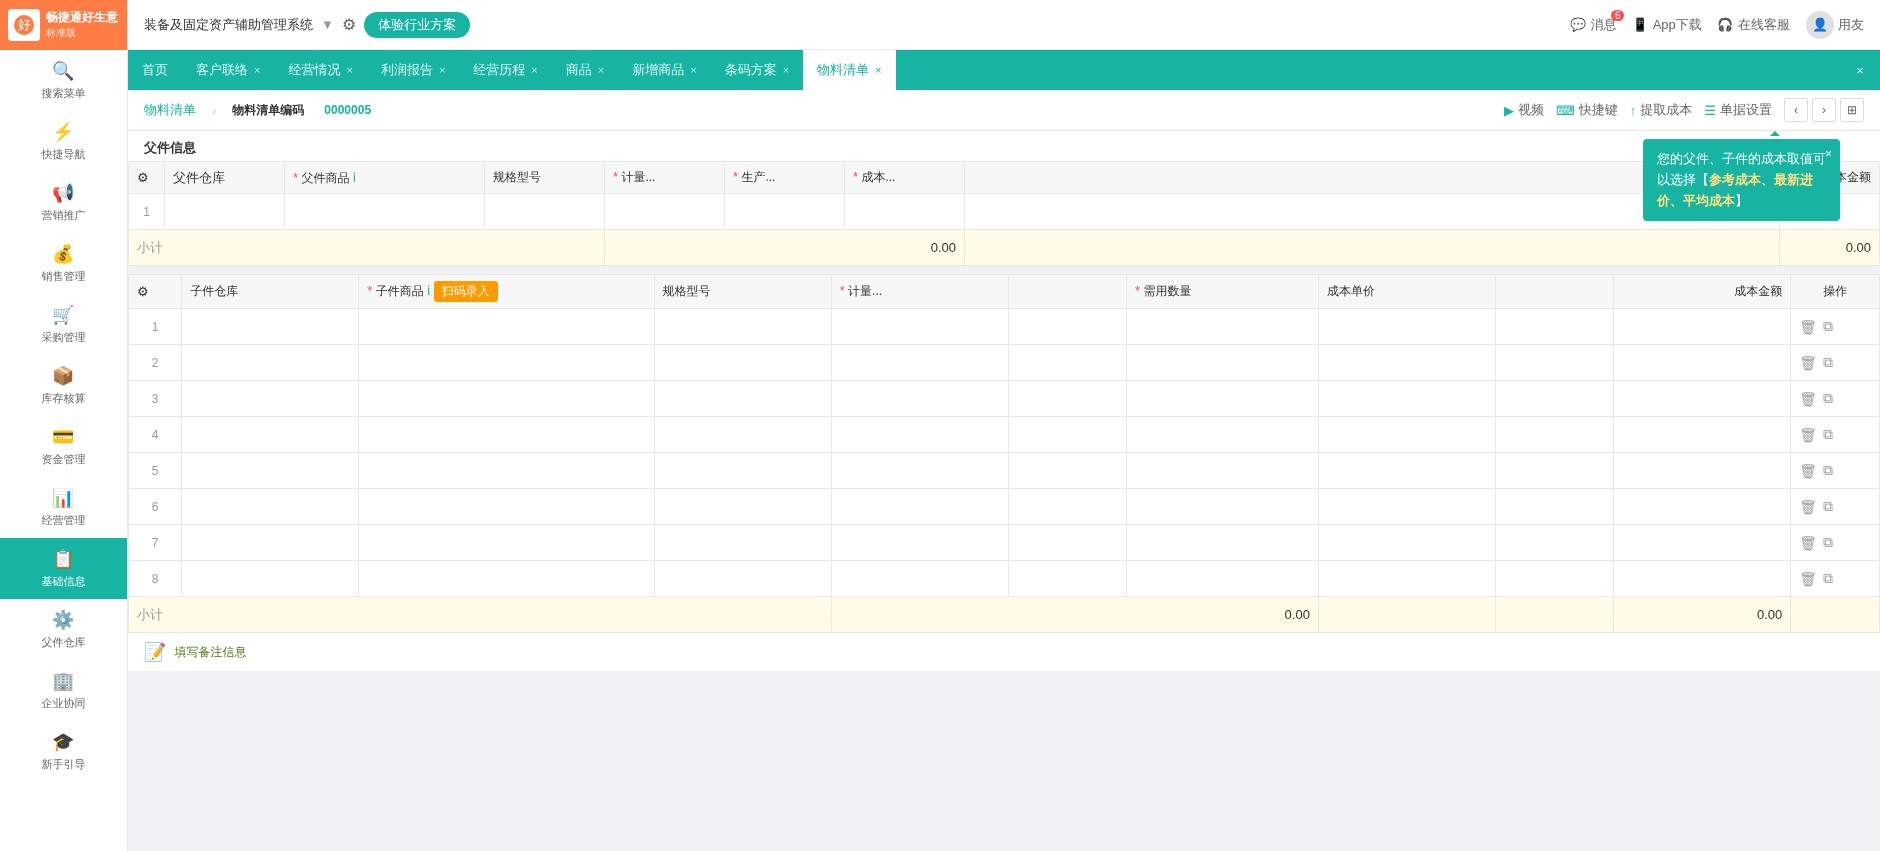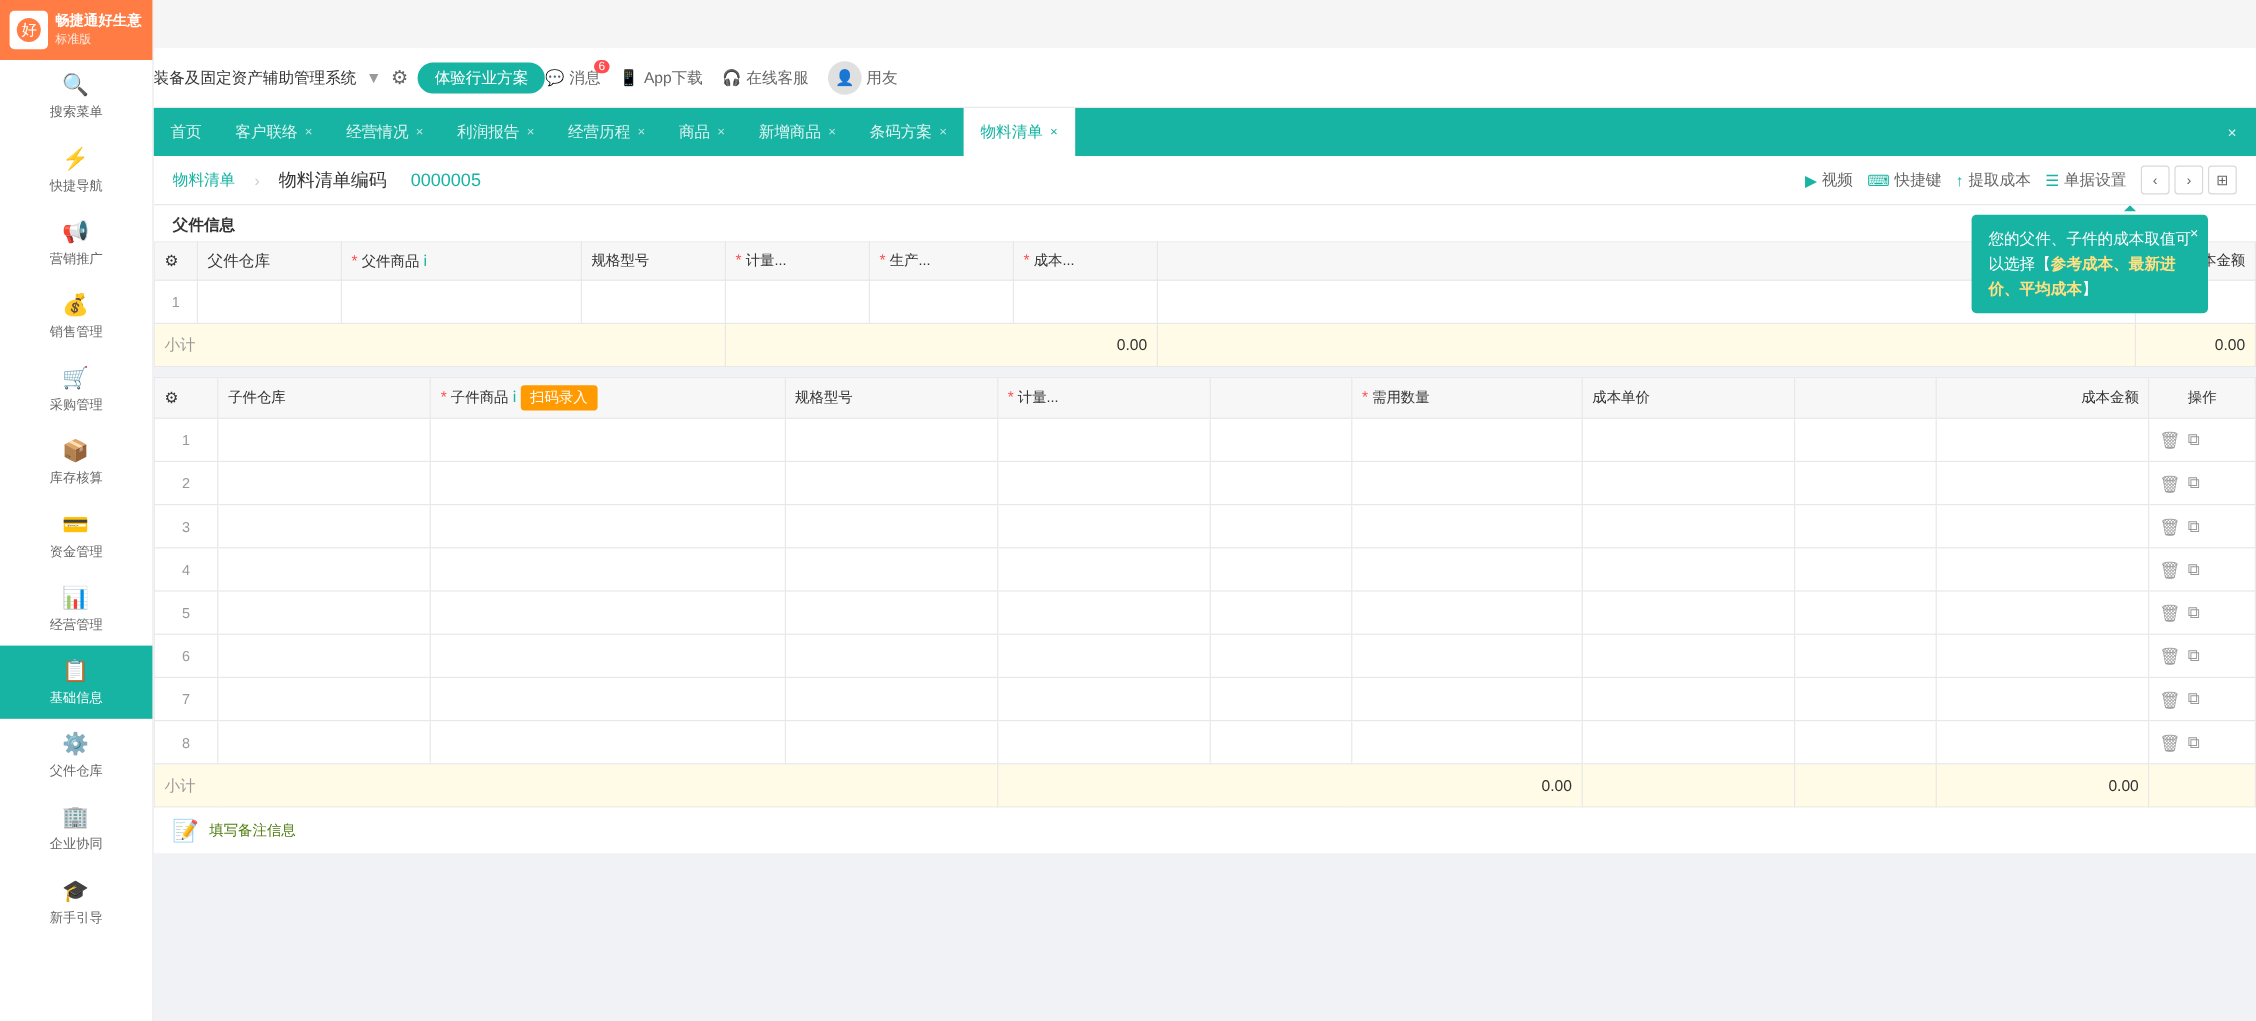--- a/index.html
+++ b/index.html
@@ -14,21 +14,21 @@
     .logo-sub { font-size: 10px; color: rgba(255,255,255,0.8); }
     .sidebar-item { display: flex; flex-direction: column; align-items: center; padding: 10px 0; cursor: pointer; color: #666; border-bottom: none; gap: 4px; }
     .sidebar-item.active { color: #fff; background: #17b3a3; }
     .sidebar-item .icon { font-size: 18px; }
     .sidebar-item .label { font-size: 11px; }
 
     
     .main { flex: 1; display: flex; flex-direction: column; overflow: hidden; }
 
     
-    .topbar { height: 50px; background: #fff; display: flex; align-items: center; justify-content: flex-start; padding: 0 0; border-bottom: 1px solid #e8e8e8; margin-top: 40px; }
+    .topbar { height: 50px; background: #fff; display: flex; align-items: center; justify-content: space-between; padding: 0 16px; border-bottom: 1px solid #e8e8e8; }
     .topbar-left { display: flex; align-items: center; gap: 8px; font-size: 13px; color: #333; }
     .topbar-chevron { color: #999; }
     .topbar-gear { color: #666; font-size: 16px; cursor: pointer; }
     .topbar-btn { background: #17b3a3; color: #fff; border: none; border-radius: 16px; padding: 4px 14px; cursor: pointer; font-size: 13px; }
     .topbar-right { display: flex; align-items: center; gap: 16px; color: #666; font-size: 13px; }
     .topbar-right-item { display: flex; align-items: center; gap: 4px; cursor: pointer; position: relative; }
     .badge { background: #ff4d4f; color: #fff; border-radius: 8px; font-size: 10px; padding: 0 4px; position: absolute; top: -6px; right: -8px; }
     .user-avatar { width: 28px; height: 28px; background: #e0e0e0; border-radius: 50%; display: flex; align-items: center; justify-content: center; }
 
     
@@ -36,21 +36,21 @@
     .navtab { height: 40px; display: flex; align-items: center; padding: 0 14px; color: rgba(255,255,255,0.85); cursor: pointer; white-space: nowrap; font-size: 13px; gap: 4px; }
     .navtab.active { background: #fff; color: #17b3a3; font-weight: 500; }
     .navtab .close-x { font-size: 11px; color: rgba(255,255,255,0.7); margin-left: 2px; }
     .navtab.active .close-x { color: #17b3a3; }
     .navtab-close-btn { margin-left: auto; width: 40px; height: 40px; display: flex; align-items: center; justify-content: center; color: rgba(255,255,255,0.85); cursor: pointer; }
 
     
     .page-header { background: #fff; padding: 8px 16px; display: flex; align-items: center; gap: 16px; border-bottom: 1px solid #e8e8e8; }
     .breadcrumb-item { color: #17b3a3; cursor: pointer; font-size: 13px; }
     .breadcrumb-divider { color: #ccc; }
-    .breadcrumb-current { color: #333; font-size: 15px; font-weight: 400; }
+    .breadcrumb-current { color: #333; font-size: 12px; font-weight: 700; }
     .page-header-right { margin-left: auto; display: flex; align-items: center; gap: 12px; font-size: 12px; color: #666; }
     .page-header-right-item { display: flex; align-items: center; gap: 4px; cursor: pointer; }
     .page-header-right-item .icon { color: #17b3a3; }
 
     
     .content { flex: 1; overflow-y: auto; padding: 0; background: #f0f2f5; }
 
     
     .section { background: #fff; }
     .section-title { font-size: 13px; font-weight: bold; color: #333; padding: 8px 16px 4px; }

